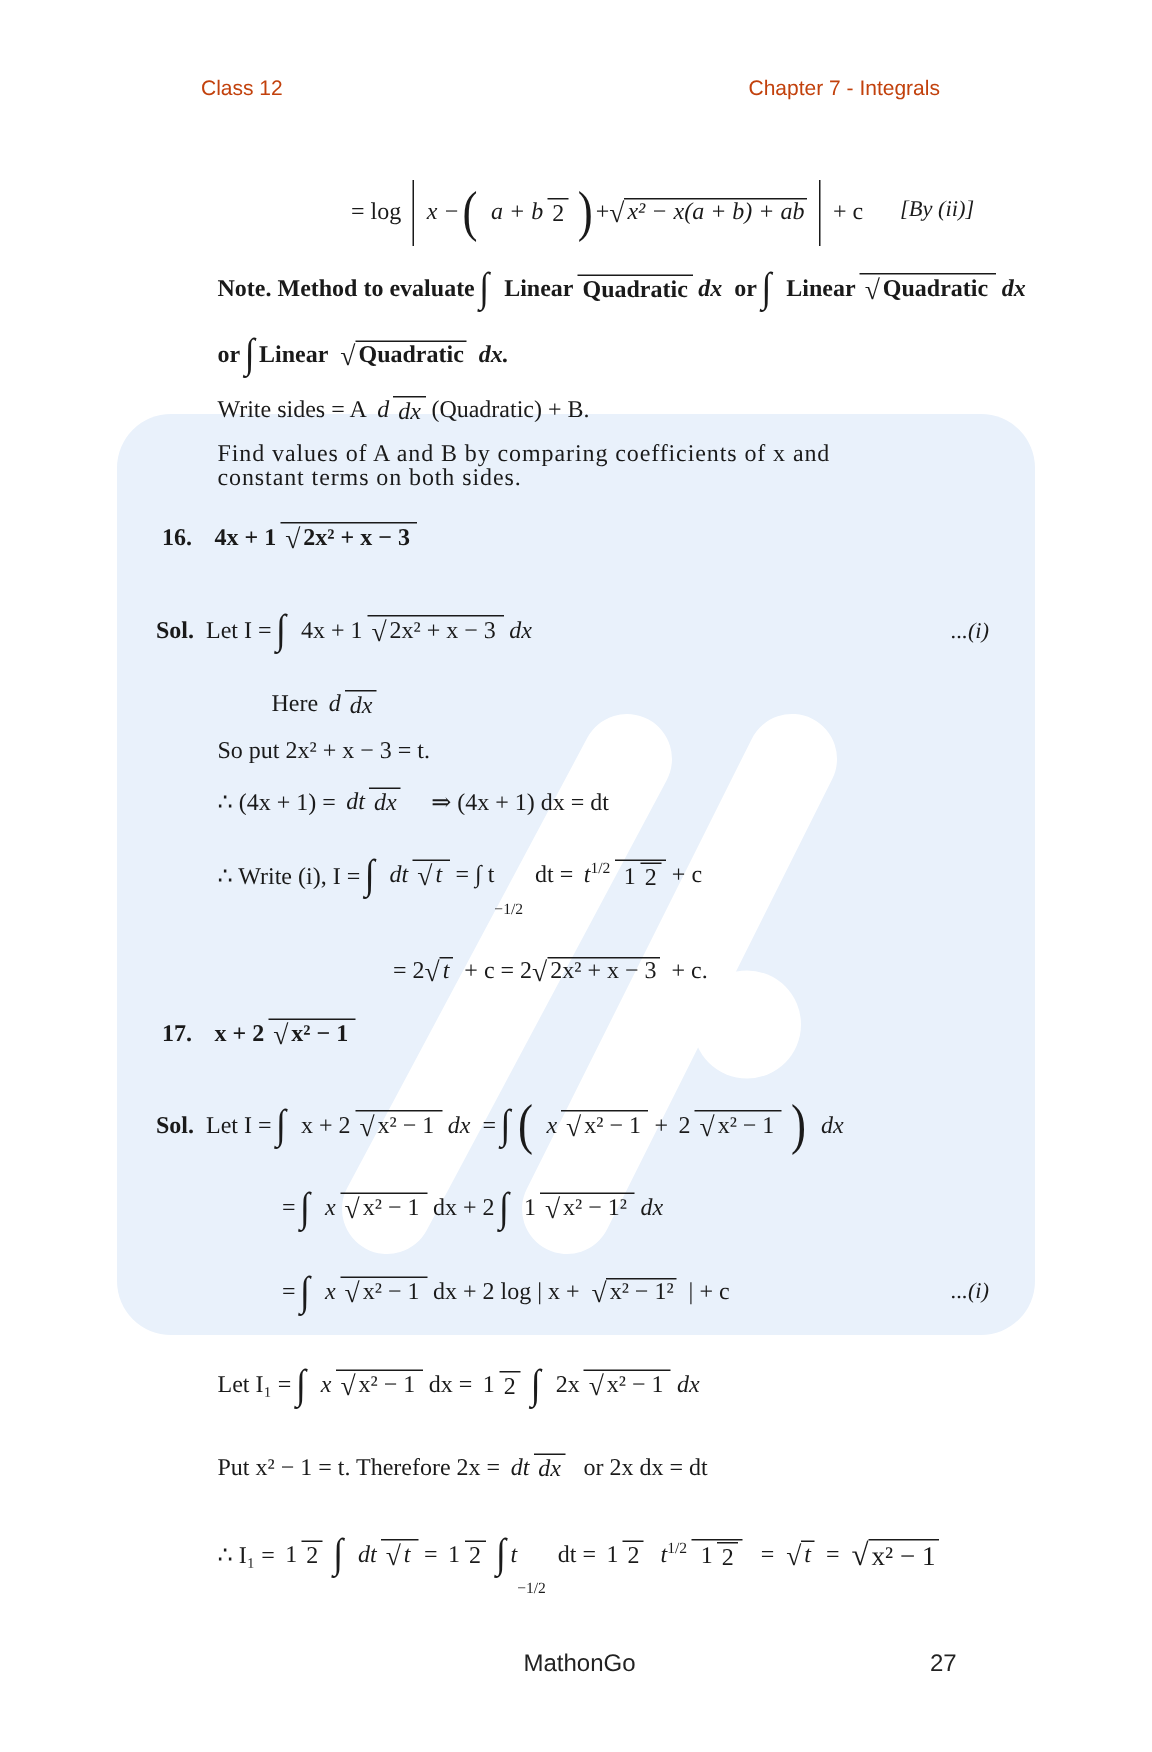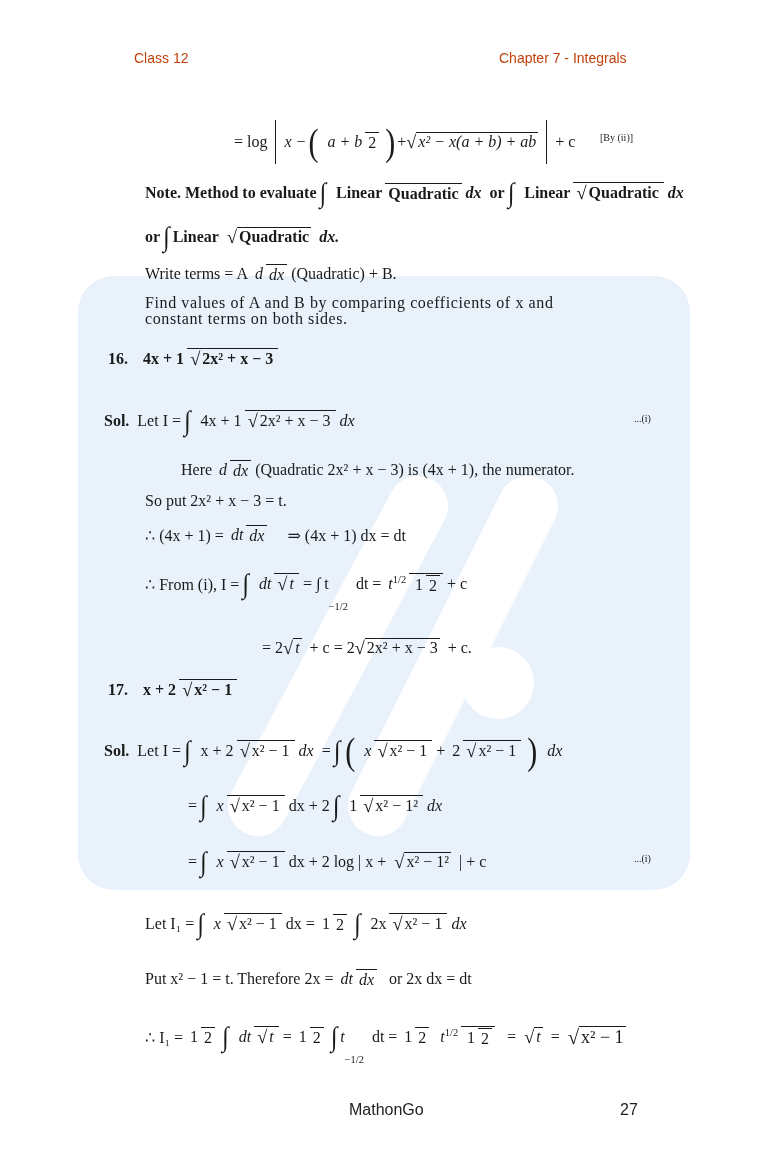--- a/index.html
+++ b/index.html
@@ -16,21 +16,21 @@
   .fr>.d{border-top:1px solid #1a1a1a;padding:1px 3px 0;line-height:1.15;}
   .sq{display:inline-flex;align-items:flex-end;}
   .sq>.rad{font-size:1.15em;line-height:1;}
   .sq>.arg{border-top:1px solid #1a1a1a;padding:0 2px;line-height:1.15;}
   .int{font-size:24px;font-weight:normal;margin:0 3px;transform:scaleY(1.15);display:inline-block;}
   sup{font-size:0.65em;margin-top:44px;}
   .gap{display:inline-block;width:8px;}
   .gapL{display:inline-block;width:16px;}
   .bar{display:inline-block;width:1px;height:44px;background:#1a1a1a;margin:0 8px;}
   .par{font-size:30px;font-weight:lighter;transform:scaleY(1.25);display:inline-block;margin:0 2px;}
-  .ref{position:absolute;font-size:10px;}
+  .ref{position:absolute;font-size:15px;font-style:italic;}
   .foot{position:absolute;font-family:"Liberation Sans","DejaVu Sans",sans-serif;font-size:16px;color:#222;}
 </style>
 </head>
 <body>
 
 <div class="hdr" style="left:134px;top:50px;">Class 12</div>
 <div class="hdr" style="left:499px;top:50px;">Chapter 7 - Integrals</div>
 
 <div class="wm">
   <svg width="612" height="614">
@@ -87,21 +87,21 @@
     <span class="gap"></span>
   <span class="sq">
       <span class="rad">√</span>
       <span class="arg">Quadratic</span>
     </span>
     <span class="gap"></span>
   <span class="i">dx.</span>
 </div>
 
 <div class="ln" style="left:145px;top:254px;height:40px;">
-  <span>Write terms = A</span>
+  <span>Write sides = A</span>
   <span class="fr">
       <span class="n i">d</span>
       <span class="d i">dx</span>
     </span>
   <span>(Quadratic) + B.</span>
 </div>
 <div class="ln" style="left:145px;top:294px;letter-spacing:0.6px;">Find values of A and B by comparing coefficients of x and</div>
 <div class="ln" style="left:145px;top:310px;letter-spacing:0.6px;">constant terms on both sides.</div>
 
 <div class="ln b" style="left:108px;top:334px;height:50px;">
@@ -131,36 +131,35 @@
   <span class="i">dx</span>
 </div>
 <div class="ref" style="left:634px;top:413px;">...(i)</div>
 
 <div class="ln" style="left:145px;top:450px;height:40px;margin-left:36px;">
   <span>Here</span>
   <span class="fr">
       <span class="n i">d</span>
       <span class="d i">dx</span>
     </span>
-  <span>(Quadratic 2x² + x − 3) is (4x + 1), the numerator.</span>
 </div>
 <div class="ln" style="left:145px;top:492px;">So put 2x² + x − 3 = t.</div>
 
 <div class="ln" style="left:145px;top:514px;height:42px;justify-content:space-between;">
   <span>∴   (4x + 1) =</span>
   <span class="fr">
       <span class="n i">dt</span>
       <span class="d i">dx</span>
     </span>
   <span class="gapL"></span>
   <span>⇒   (4x + 1) dx = dt</span>
 </div>
 
 <div class="ln" style="left:145px;top:558px;height:52px;">
-  <span>∴   From (i), I =</span>
+  <span>∴   Write (i), I =</span>
   <span class="int">∫</span>
   <span class="fr">
       <span class="n i">dt</span>
       <span class="d"><span class="sq">
           <span class="rad">√</span>
           <span class="arg i" style="border:none">t</span>
         </span></span>
     </span>
   <span>= ∫ t</span>
     <sup>−1/2</sup>

